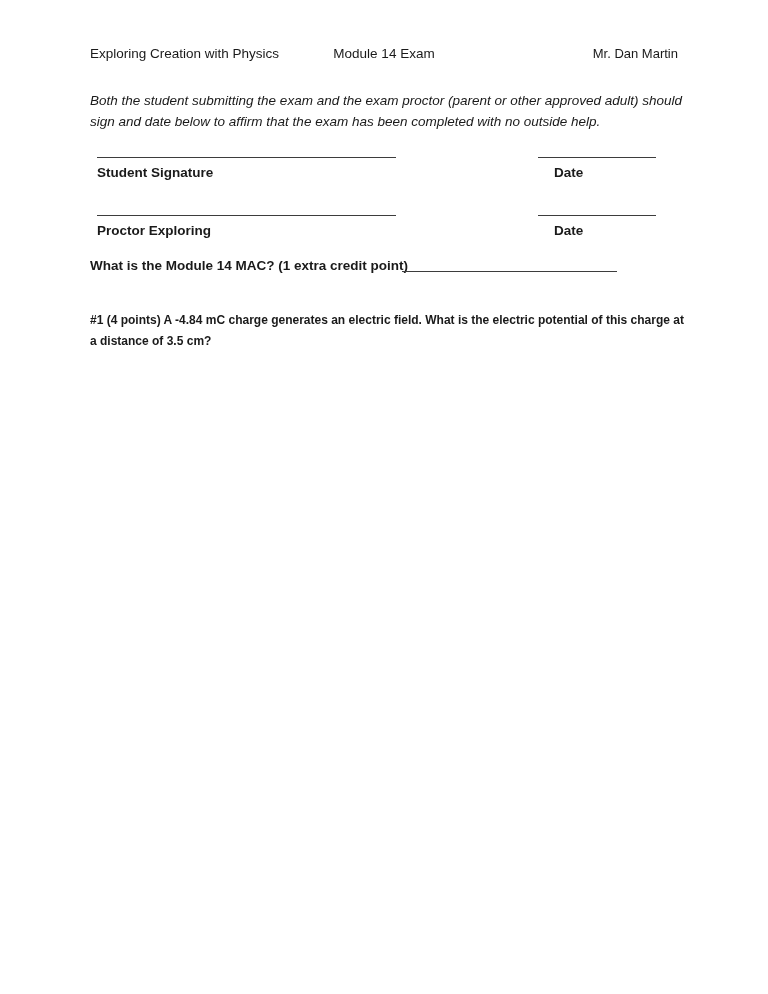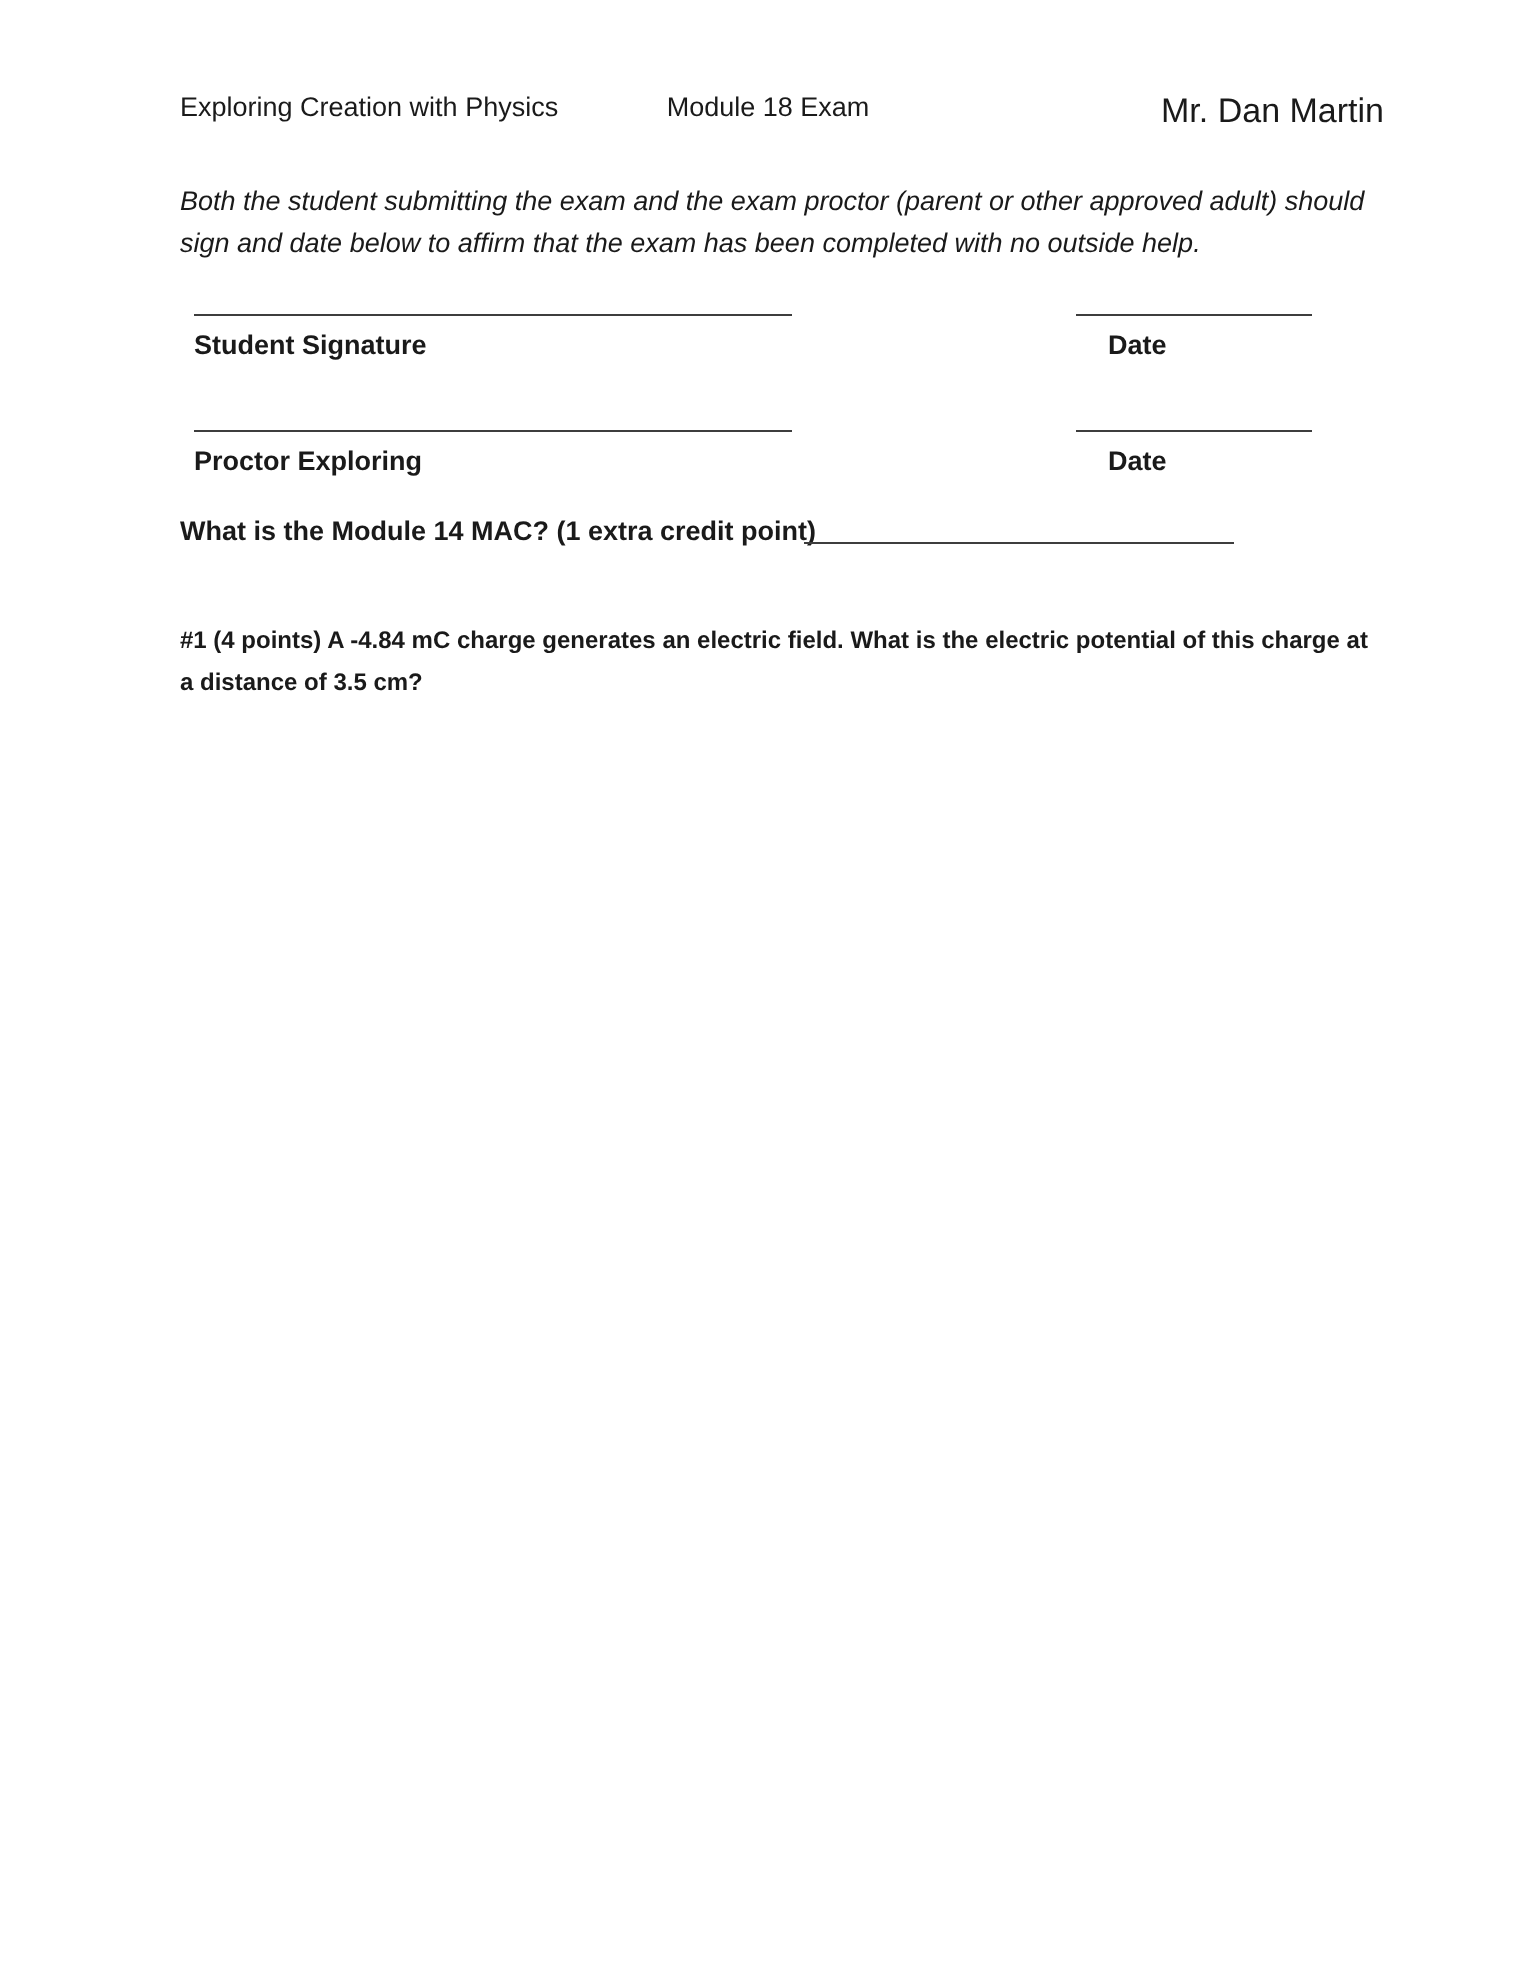--- a/index.html
+++ b/index.html
@@ -14,21 +14,21 @@
     background: #ffffff;
     font-family: "Liberation Sans", sans-serif;
     color: #1a1a1a;
     overflow: hidden;
   }
   .abs { position: absolute; }
 
   
   .header-left   { top: 46px; left: 90px;  font-size: 13.5px; }
   .header-center { top: 46px; left: 0; width: 768px; text-align: center; font-size: 13.5px; }
-  .header-right  { top: 46px; right: 76px; font-size: 17px; }
+  .header-right  { top: 46px; right: 90px; font-size: 13px; }
 
   
   .intro {
     top: 90px; left: 90px; width: 594px;
     font-size: 13.5px; font-style: italic; line-height: 21px;
   }
 
   
   .sig-line-long  { left: 97px;  width: 299px; height: 0; border-bottom: 1.2px solid #3d3d3d; }
   .sig-line-short { left: 538px; width: 118px; height: 0; border-bottom: 1.2px solid #3d3d3d; }
@@ -69,21 +69,21 @@
 
   
   .page-number { top: 915px; right: 90px; font-size: 13.5px; }
 </style>
 </head>
 <body>
 
 <div class="page">
 
   <div class="abs header-left">Exploring Creation with Physics</div>
-  <div class="abs header-center">Module 18 Exam</div>
+  <div class="abs header-center">Module 14 Exam</div>
   <div class="abs header-right">Mr. Dan Martin</div>
 
   <div class="abs intro">Both the student submitting the exam and the exam proctor (parent or other approved adult) should sign and date below to affirm that the exam has been completed with no outside help.</div>
 
   <div class="abs sig-line-long row1-line"></div>
   <div class="abs sig-line-short row1-line"></div>
   <div class="abs sig-label row1-label label-left">Student Signature</div>
   <div class="abs sig-label row1-label label-date">Date</div>
 
   <div class="abs sig-line-long row2-line"></div>

